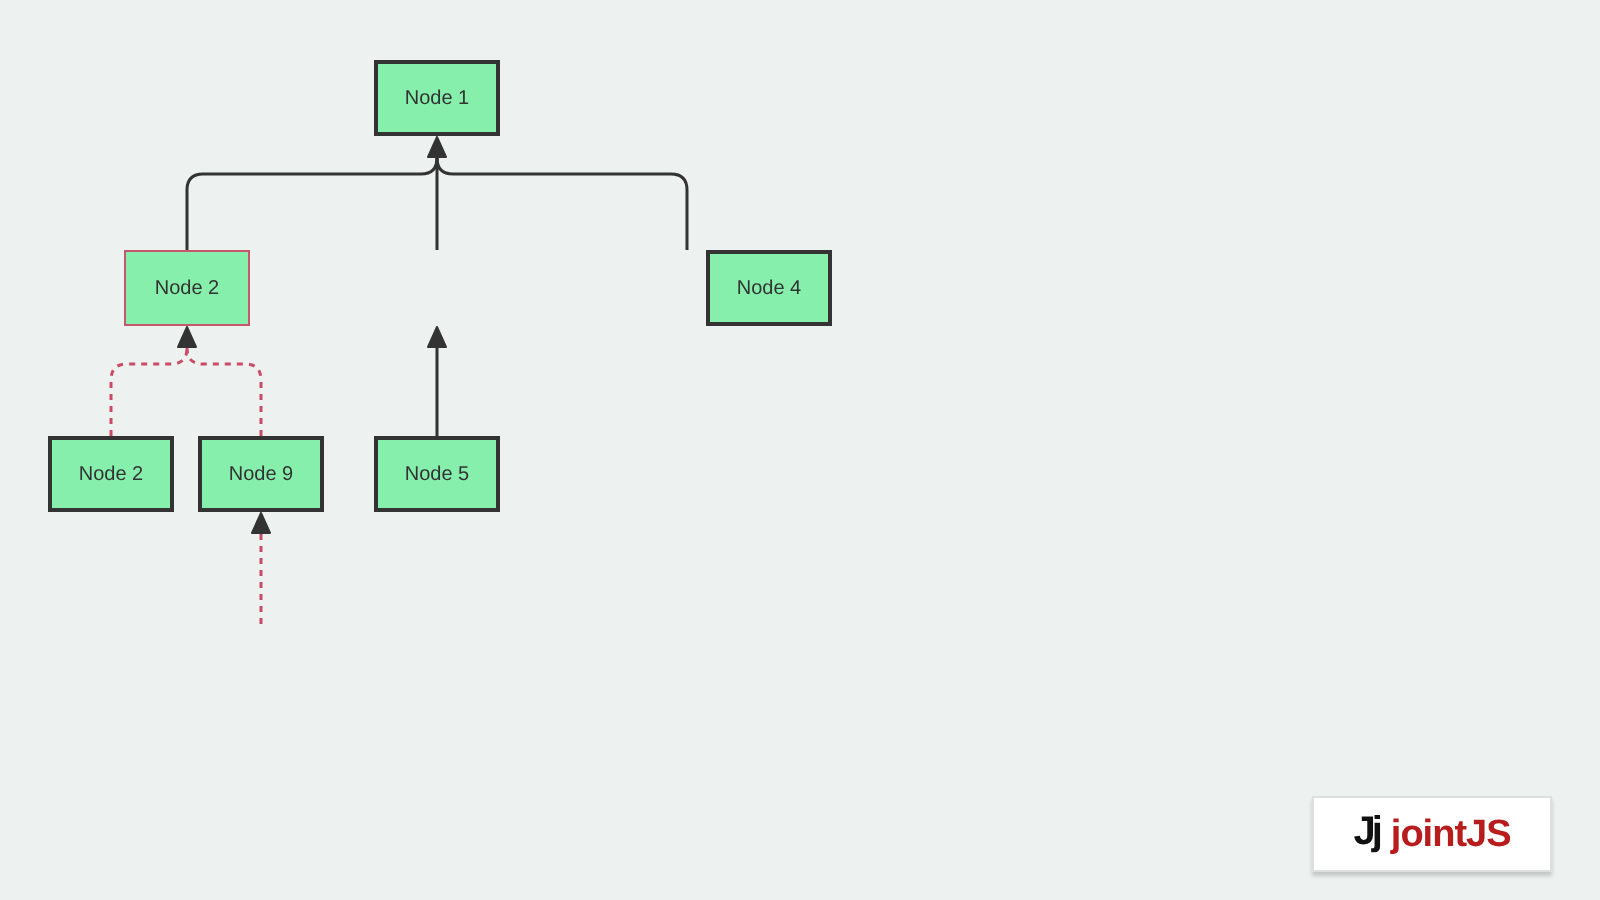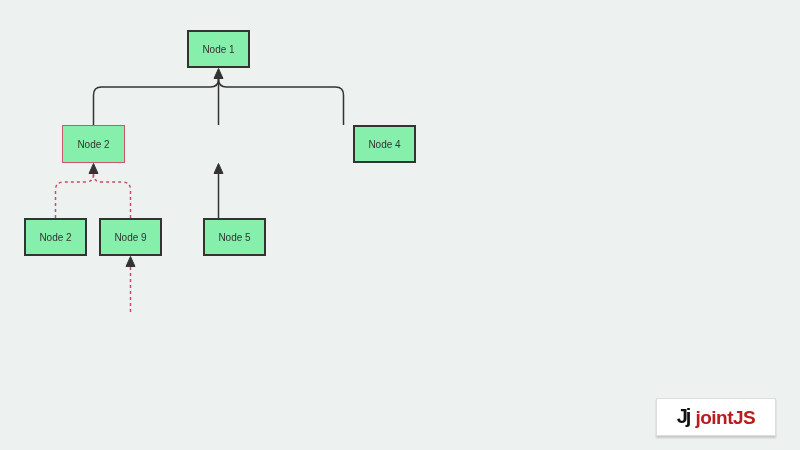--- a/index.html
+++ b/index.html
@@ -113,21 +113,21 @@
     <path class="arrowhead" d="M130.5,256.5 L126,266.5 L135,266.5 Z"></path>
   </svg>
 
   <div class="node" style="left:187px; top:30px;">Node 1</div>
 
   <div class="node node--highlight" style="left:62px; top:125px;">Node 2</div>
 
 
   <div class="node" style="left:312px; top:125px;margin-left:41px;">Node 4</div>
 
-  <div class="node" style="left:203px; top:218px;">Node 5</div>
+  <div class="node" style="left:187px; top:218px;">Node 5</div>
 
   <div class="node" style="left:24px; top:218px;">Node 2</div>
 
   <div class="node" style="left:99px; top:218px;">Node 9</div>
 
 
   <div class="watermark">
     <span class="watermark-icon">Jj</span>
     <span class="watermark-text">jointJS</span>
   </div>

